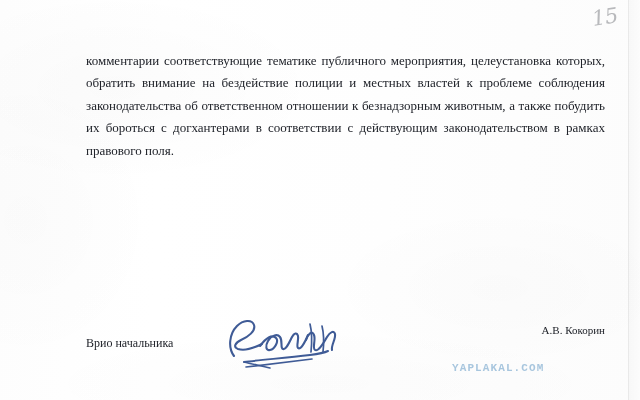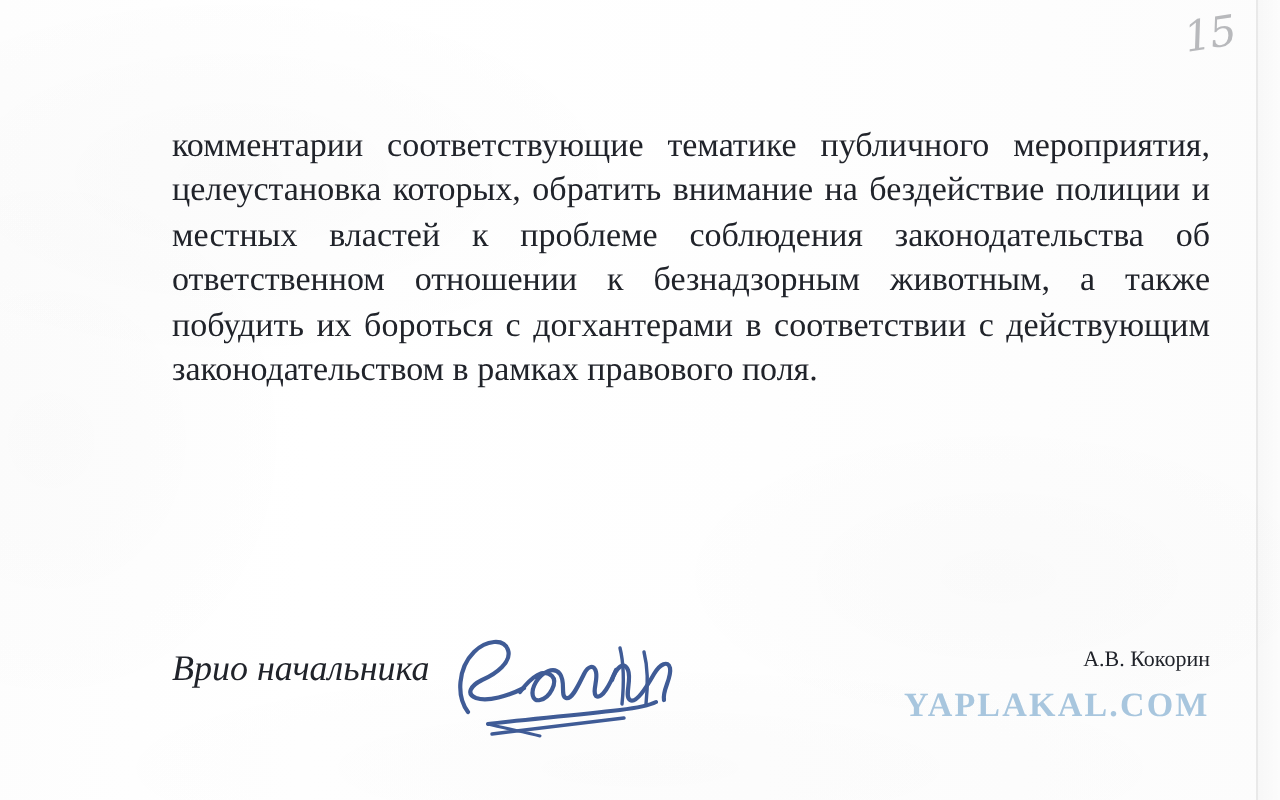--- a/index.html
+++ b/index.html
@@ -67,50 +67,48 @@
     letter-spacing: -0.5px;
     user-select: none;
   }
 
   
   #body-text {
     position: absolute;
     left: 86px;
     top: 50px;
     width: 519px;
-    font-size: 17px;
+    font-size: 13px;
     line-height: 22.4px;
     color: #20232a;
     text-align: justify;
     text-justify: inter-word;
-    margin-top: 12px;
   }
   #body-text p {
     margin: 0;
   }
   #body-text p.indented {
     text-indent: 42px;
   }
 
   
   #signature-block {
     position: absolute;
     left: 86px;
     top: 324px;
     width: 519px;
     height: 40px;
   }
   #signatory-title {
     position: absolute;
     left: 0;
-    top: 0;
-    font-size: 18px;
+    top: 12px;
+    font-size: 12px;
     color: #20232a;
     white-space: nowrap;
-    font-style: italic;
   }
   #signatory-name {
     position: absolute;
     right: 0;
     top: 0;
     font-size: 11px;
     color: #20232a;
     white-space: nowrap;
     text-align: right;
   }
@@ -119,23 +117,23 @@
     left: 136px;
     top: -14px;
     width: 120px;
     height: 62px;
   }
 
   
   #watermark {
     position: absolute;
     left: 452px;
-    top: 343px;
-    font-family: Liberation Serif, serif;
-    font-size: 17px;
+    top: 362px;
+    font-family: Liberation Mono, monospace;
+    font-size: 11px;
     font-weight: bold;
     letter-spacing: 1.1px;
     color: #a8c6de;
     user-select: none;
   }
 </style>
 </head>
 <body>
 
 <div id="page">

